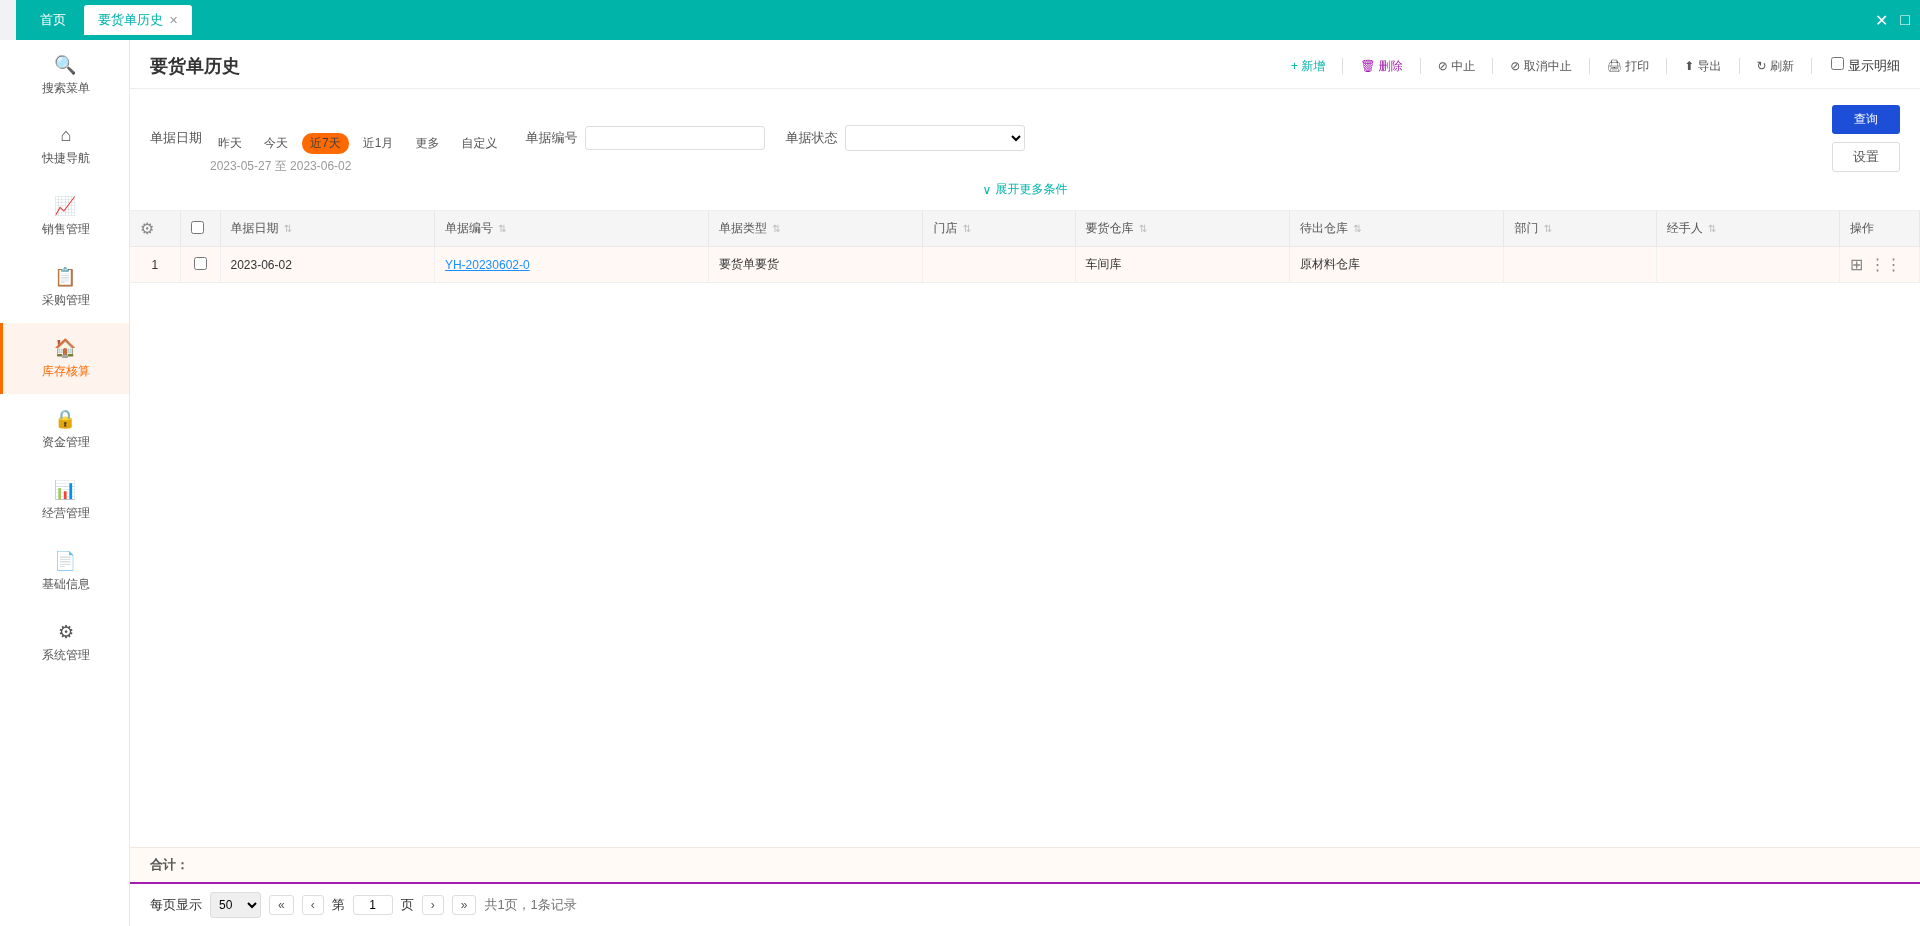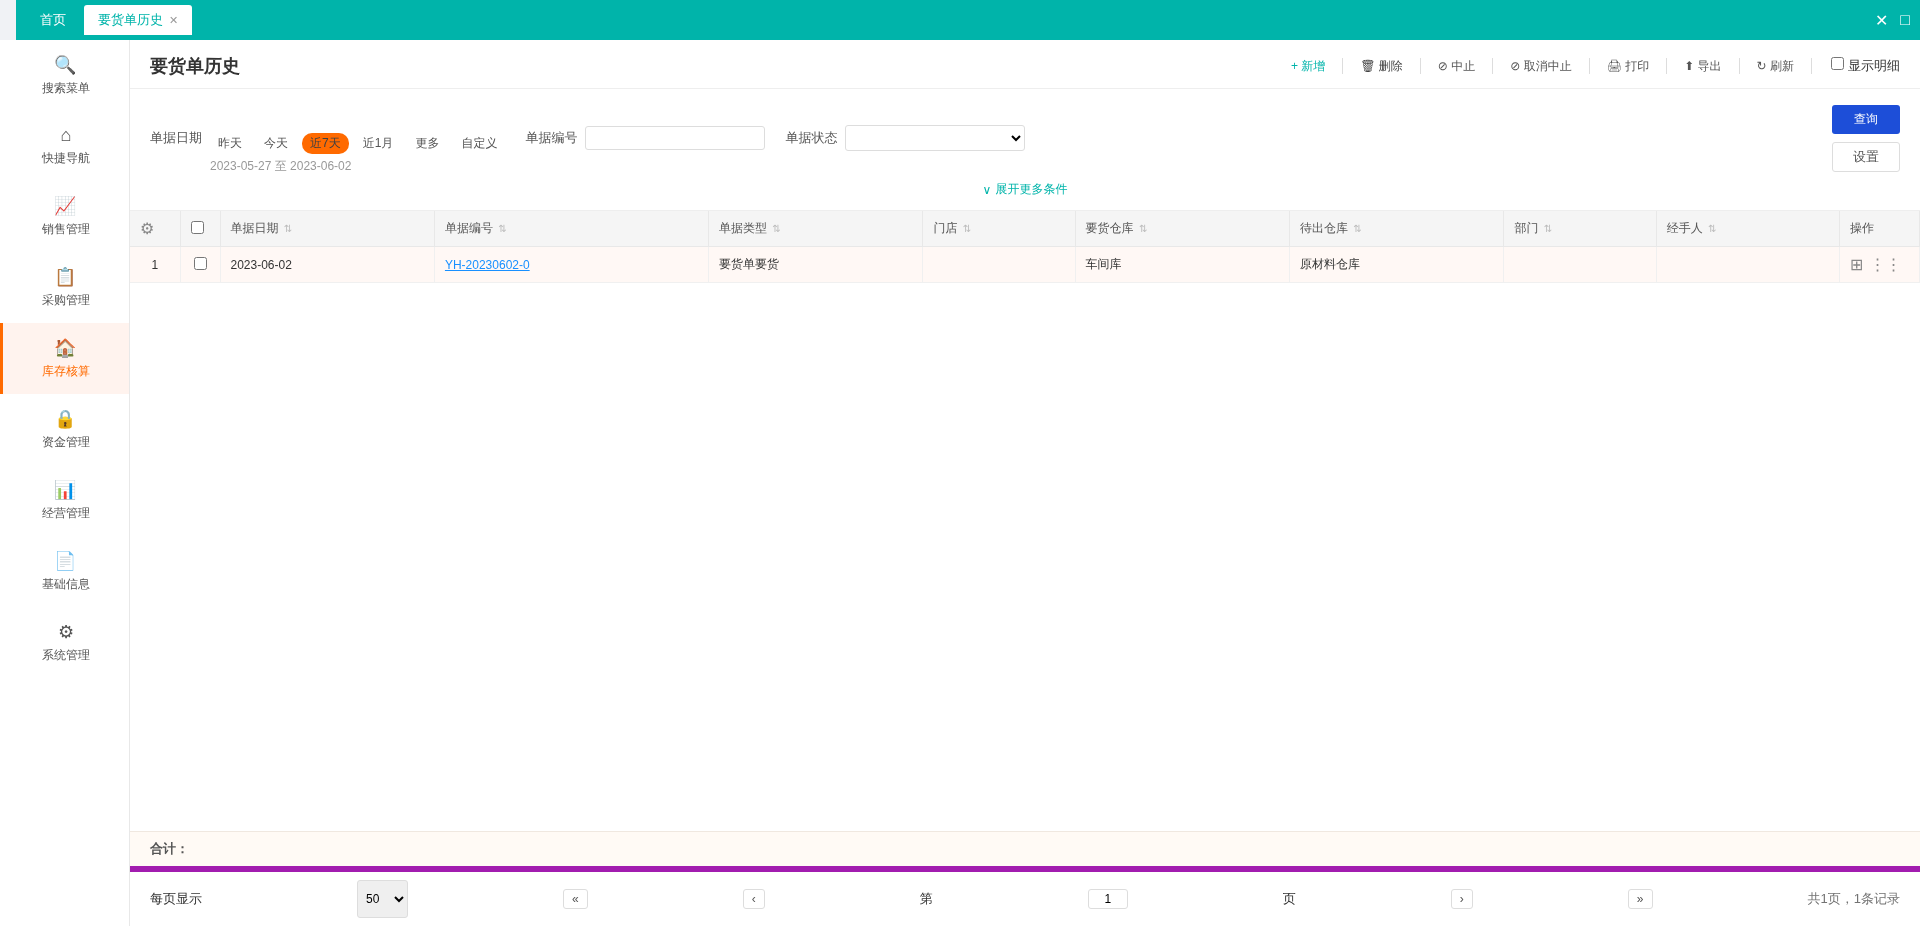--- a/index.html
+++ b/index.html
@@ -24,21 +24,21 @@
     .sidebar-item.active { background: #fff3ee; color: #ff6a00; border-left: 3px solid #ff6a00; }
     .sidebar-icon { font-size: 18px; }
 
     
     .main { flex: 1; overflow: auto; display: flex; flex-direction: column; }
     .main-header { background: #fff; padding: 14px 20px 10px; border-bottom: 1px solid #eee; display: flex; align-items: center; justify-content: space-between; flex-shrink: 0; }
     .page-title-text { font-size: 18px; font-weight: bold; color: #333; }
     .toolbar { display: flex; align-items: center; gap: 11px; }
     .toolbar-btn { display: flex; align-items: center; gap: 3px; font-size: 12px; cursor: pointer; color: #555; padding: 3px 6px; border-radius: 3px; }
     .toolbar-btn.add { color: #00b4aa; }
-    .toolbar-btn.delete { color: #404040; }
+    .toolbar-btn.delete { color: #a21caf; }
     .toolbar-separator { width: 1px; height: 16px; background: #ddd; }
 
     
     .filter-area { background: #fff; padding: 12px 20px; border-bottom: 1px solid #eee; flex-shrink: 0; }
     .filter-row { display: flex; align-items: center; gap: 20px; flex-wrap: wrap; }
     .filter-item { display: flex; align-items: center; gap: 8px; font-size: 13px; }
     .filter-label { color: #555; white-space: nowrap; }
     .date-pills { display: flex; gap: 6px; align-items: center; }
     .pill { padding: 2px 8px; border-radius: 3px; cursor: pointer; font-size: 12px; color: #555; }
     .pill.active { background: #ff6a00; color: #404040; border-radius: 10px; }
@@ -63,22 +63,22 @@
     .col-num { width: 50px; text-align: center; }
     .sort-icon { color: #bbb; font-size: 10px; margin-left: 2px; }
     .op-icons { display: flex; gap: 6px; }
     .op-icon { font-size: 16px; color: #888; cursor: pointer; }
 
     
     .table-footer { background: #fffaf5; border-top: 1px solid #f0e8e0; padding: 8px 20px; font-size: 13px; color: #555; display: flex; align-items: center; flex-shrink: 0; }
     .footer-label { font-weight: bold; }
 
     
-    .pagination-bar { background: #fff; border-top: 6px solid #a21caf; padding: 8px 20px; display: flex; align-items: center; justify-content: space-between; gap: 0; font-size: 13px; flex-shrink: 0; }
-    .pagination-select { border: 1px solid #ddd; border-radius: 3px; padding: 10px 4px; font-size: 12px; }
+    .pagination-bar { background: #fff; border-top: 2px solid #a21caf; padding: 8px 20px; display: flex; align-items: center; justify-content: flex-start; gap: 8px; font-size: 13px; flex-shrink: 0; }
+    .pagination-select { border: 1px solid #ddd; border-radius: 3px; padding: 4px 4px; font-size: 12px; }
     .pagination-btn { border: 1px solid #ddd; border-radius: 3px; padding: 2px 8px; background: #fff; cursor: pointer; font-size: 12px; color: #555; }
     .pagination-btn:disabled { color: #ccc; cursor: default; }
     .page-input { border: 1px solid #ddd; border-radius: 3px; padding: 2px 6px; width: 40px; text-align: center; font-size: 12px; }
     .pagination-info { color: #737373; }
   </style>
 </head>
 <body>
 
 <div class="top-bar">
   <div class="top-bar-tabs">

